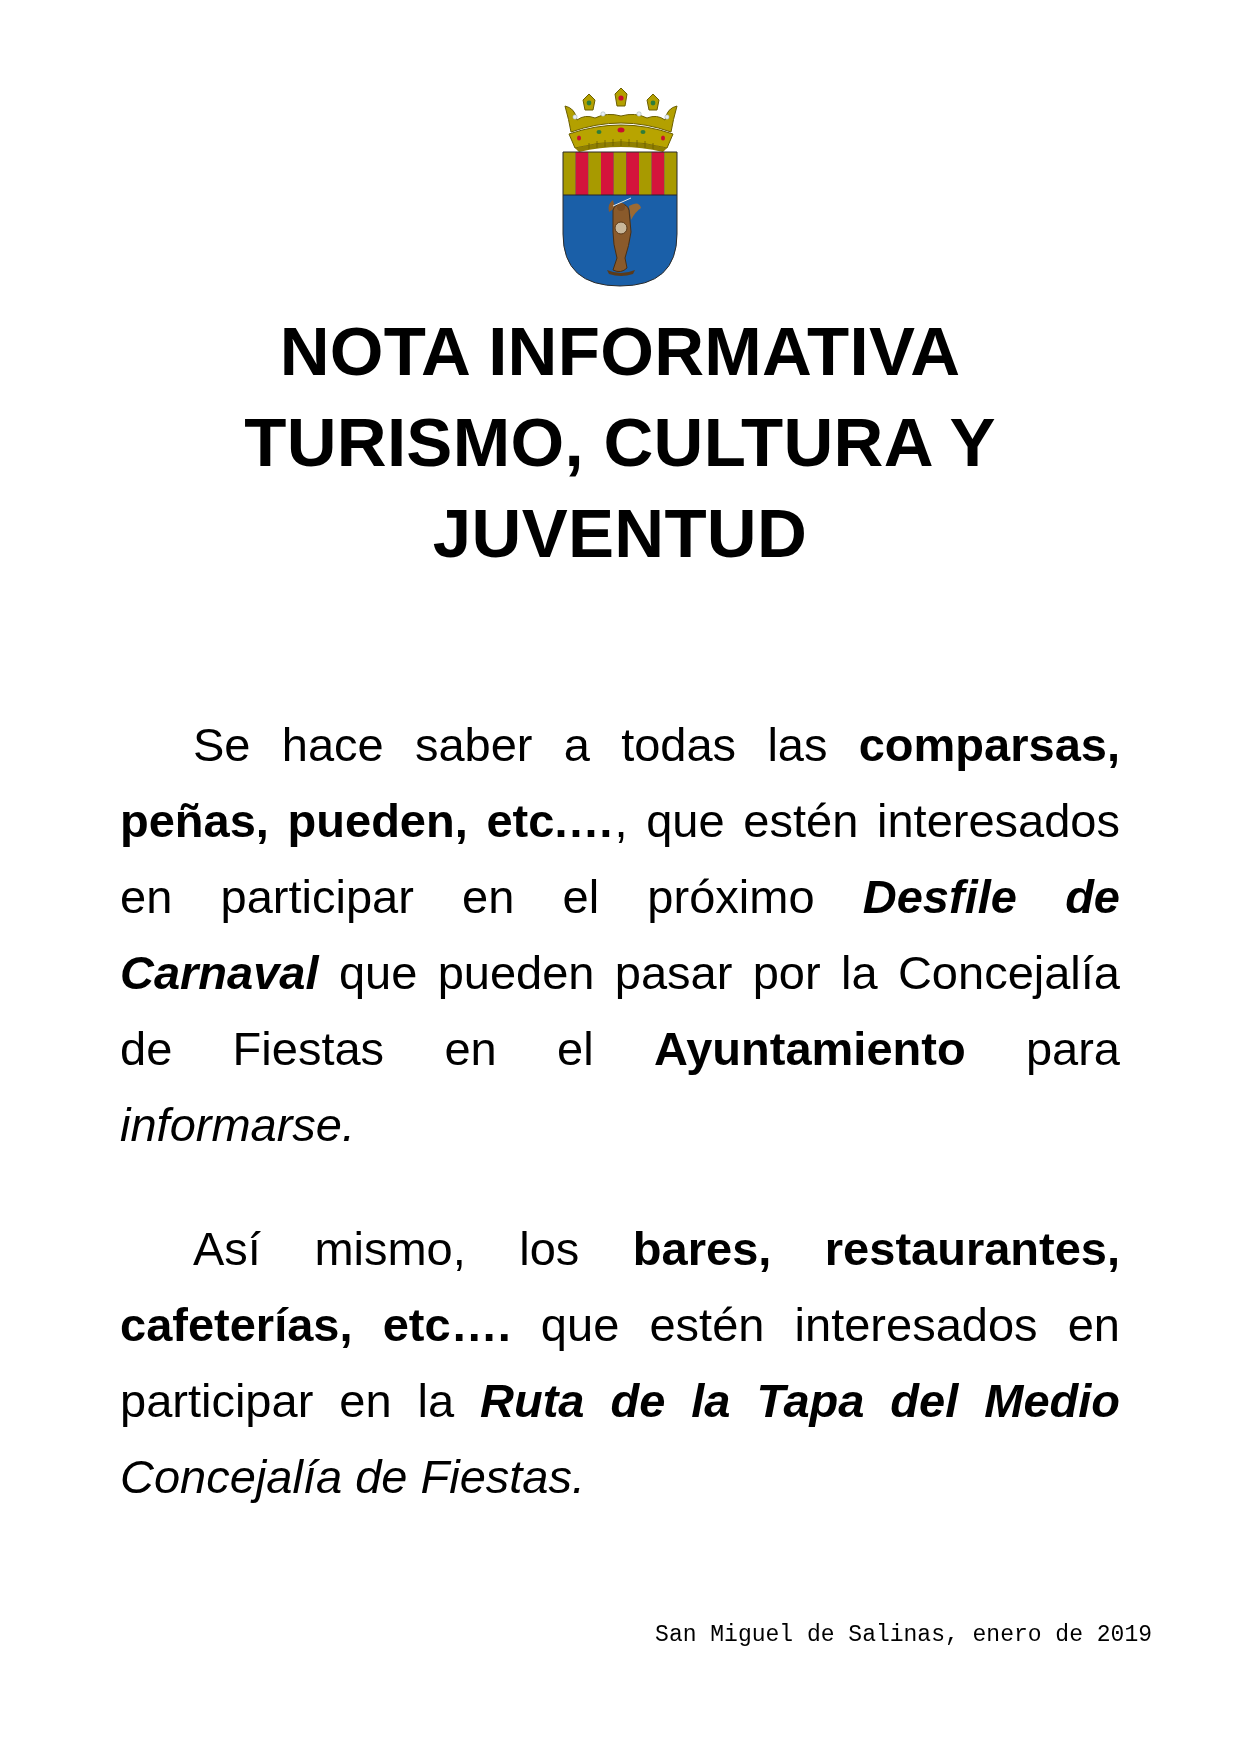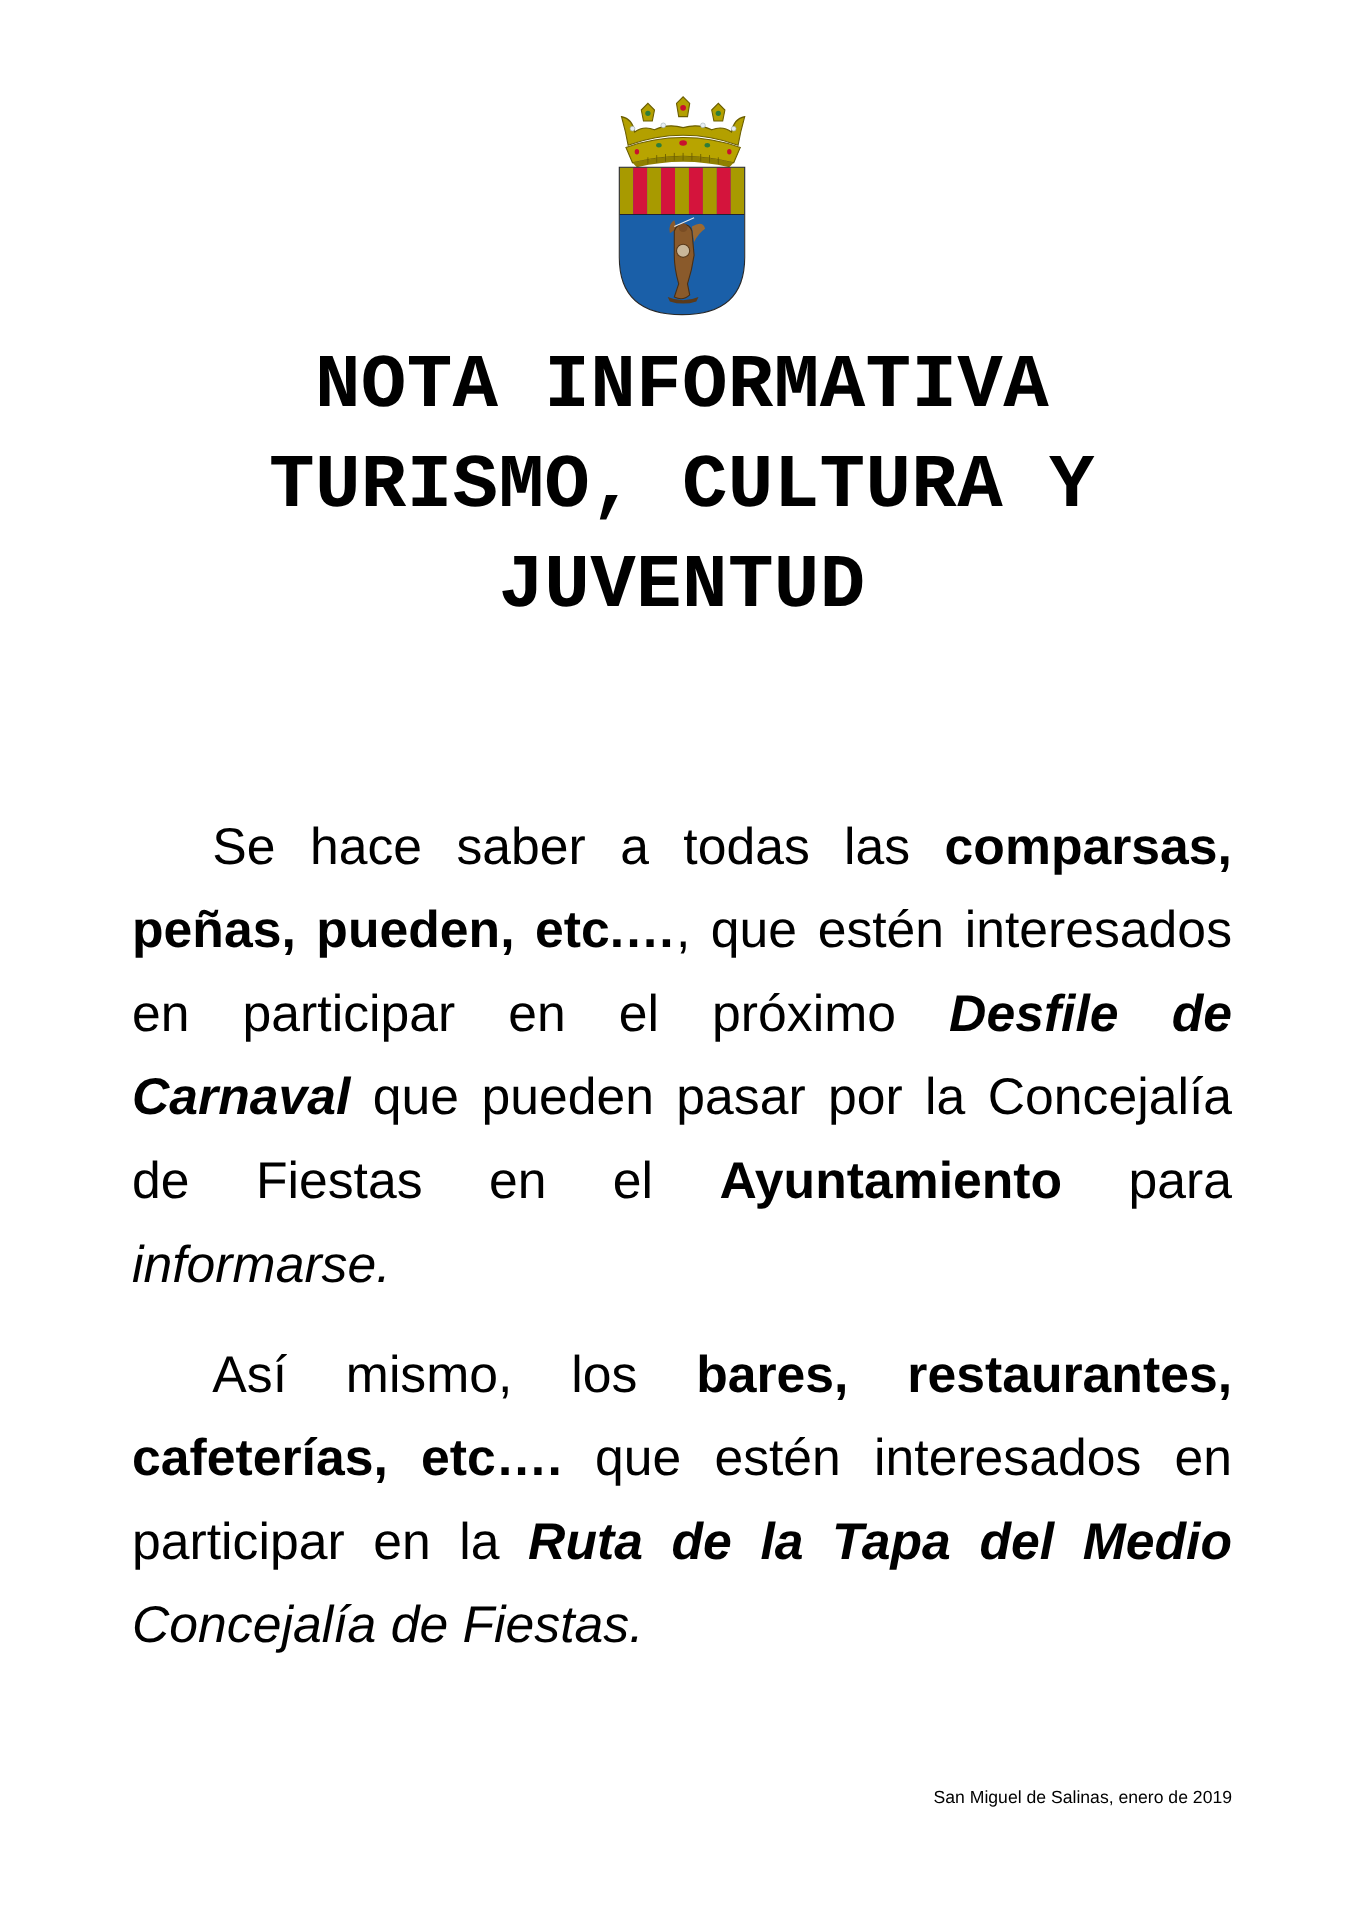--- a/index.html
+++ b/index.html
@@ -1,37 +1,37 @@
 <!DOCTYPE html>
 <html><head>
 <meta charset="utf-8">
 <style>
   html, body { margin: 0; padding: 0; background: #ffffff; }
   body { width: 1240px; height: 1754px; position: relative; overflow: hidden; color: #000; }
   .crest { position: absolute; left: 555px; top: 86px; width: 132px; height: 205px; }
   .title {
     position: absolute; left: 0; top: 306px; width: 1240px;
-    font-family: Liberation Mono, monospace; font-weight: bold;
+    font-family: Liberation Sans, sans-serif; font-weight: bold;
     font-size: 69px; line-height: 91px; text-align: center; letter-spacing: 0.3px;
   }
   .title .tline { display: block; white-space: nowrap; }
   .body-text {
     position: absolute; left: 120px; width: 1000px;
     font-family: "Liberation Sans", sans-serif; font-size: 47px; line-height: 76px;
   }
-  .p1 { top: 731px; }
+  .p1 { top: 707px; }
   .p2 { top: 1211px; }
   .bline { display: block; text-align: justify; text-align-last: justify; white-space: normal; height: 76px; overflow: visible; }
   .bline.last { text-align-last: left; font-style: italic; }
   .bline.indent { padding-left: 73px; }
   .b { font-weight: bold; }
   .i { font-style: italic; }
   .date {
-    position: absolute; left: 620px; width: 500px; top: 1620px;
-    font-family: Liberation Sans, sans-serif; font-size: 16px; line-height: 30px; text-align: right;
+    position: absolute; left: 652px; width: 500px; top: 1620px;
+    font-family: Liberation Mono, monospace; font-size: 23px; line-height: 30px; text-align: right;
   }
 </style>
 </head>
 <body>
 
 <div class="crest">
   <svg width="132" height="205" viewBox="0 0 132 205">
 
     <g>
 

